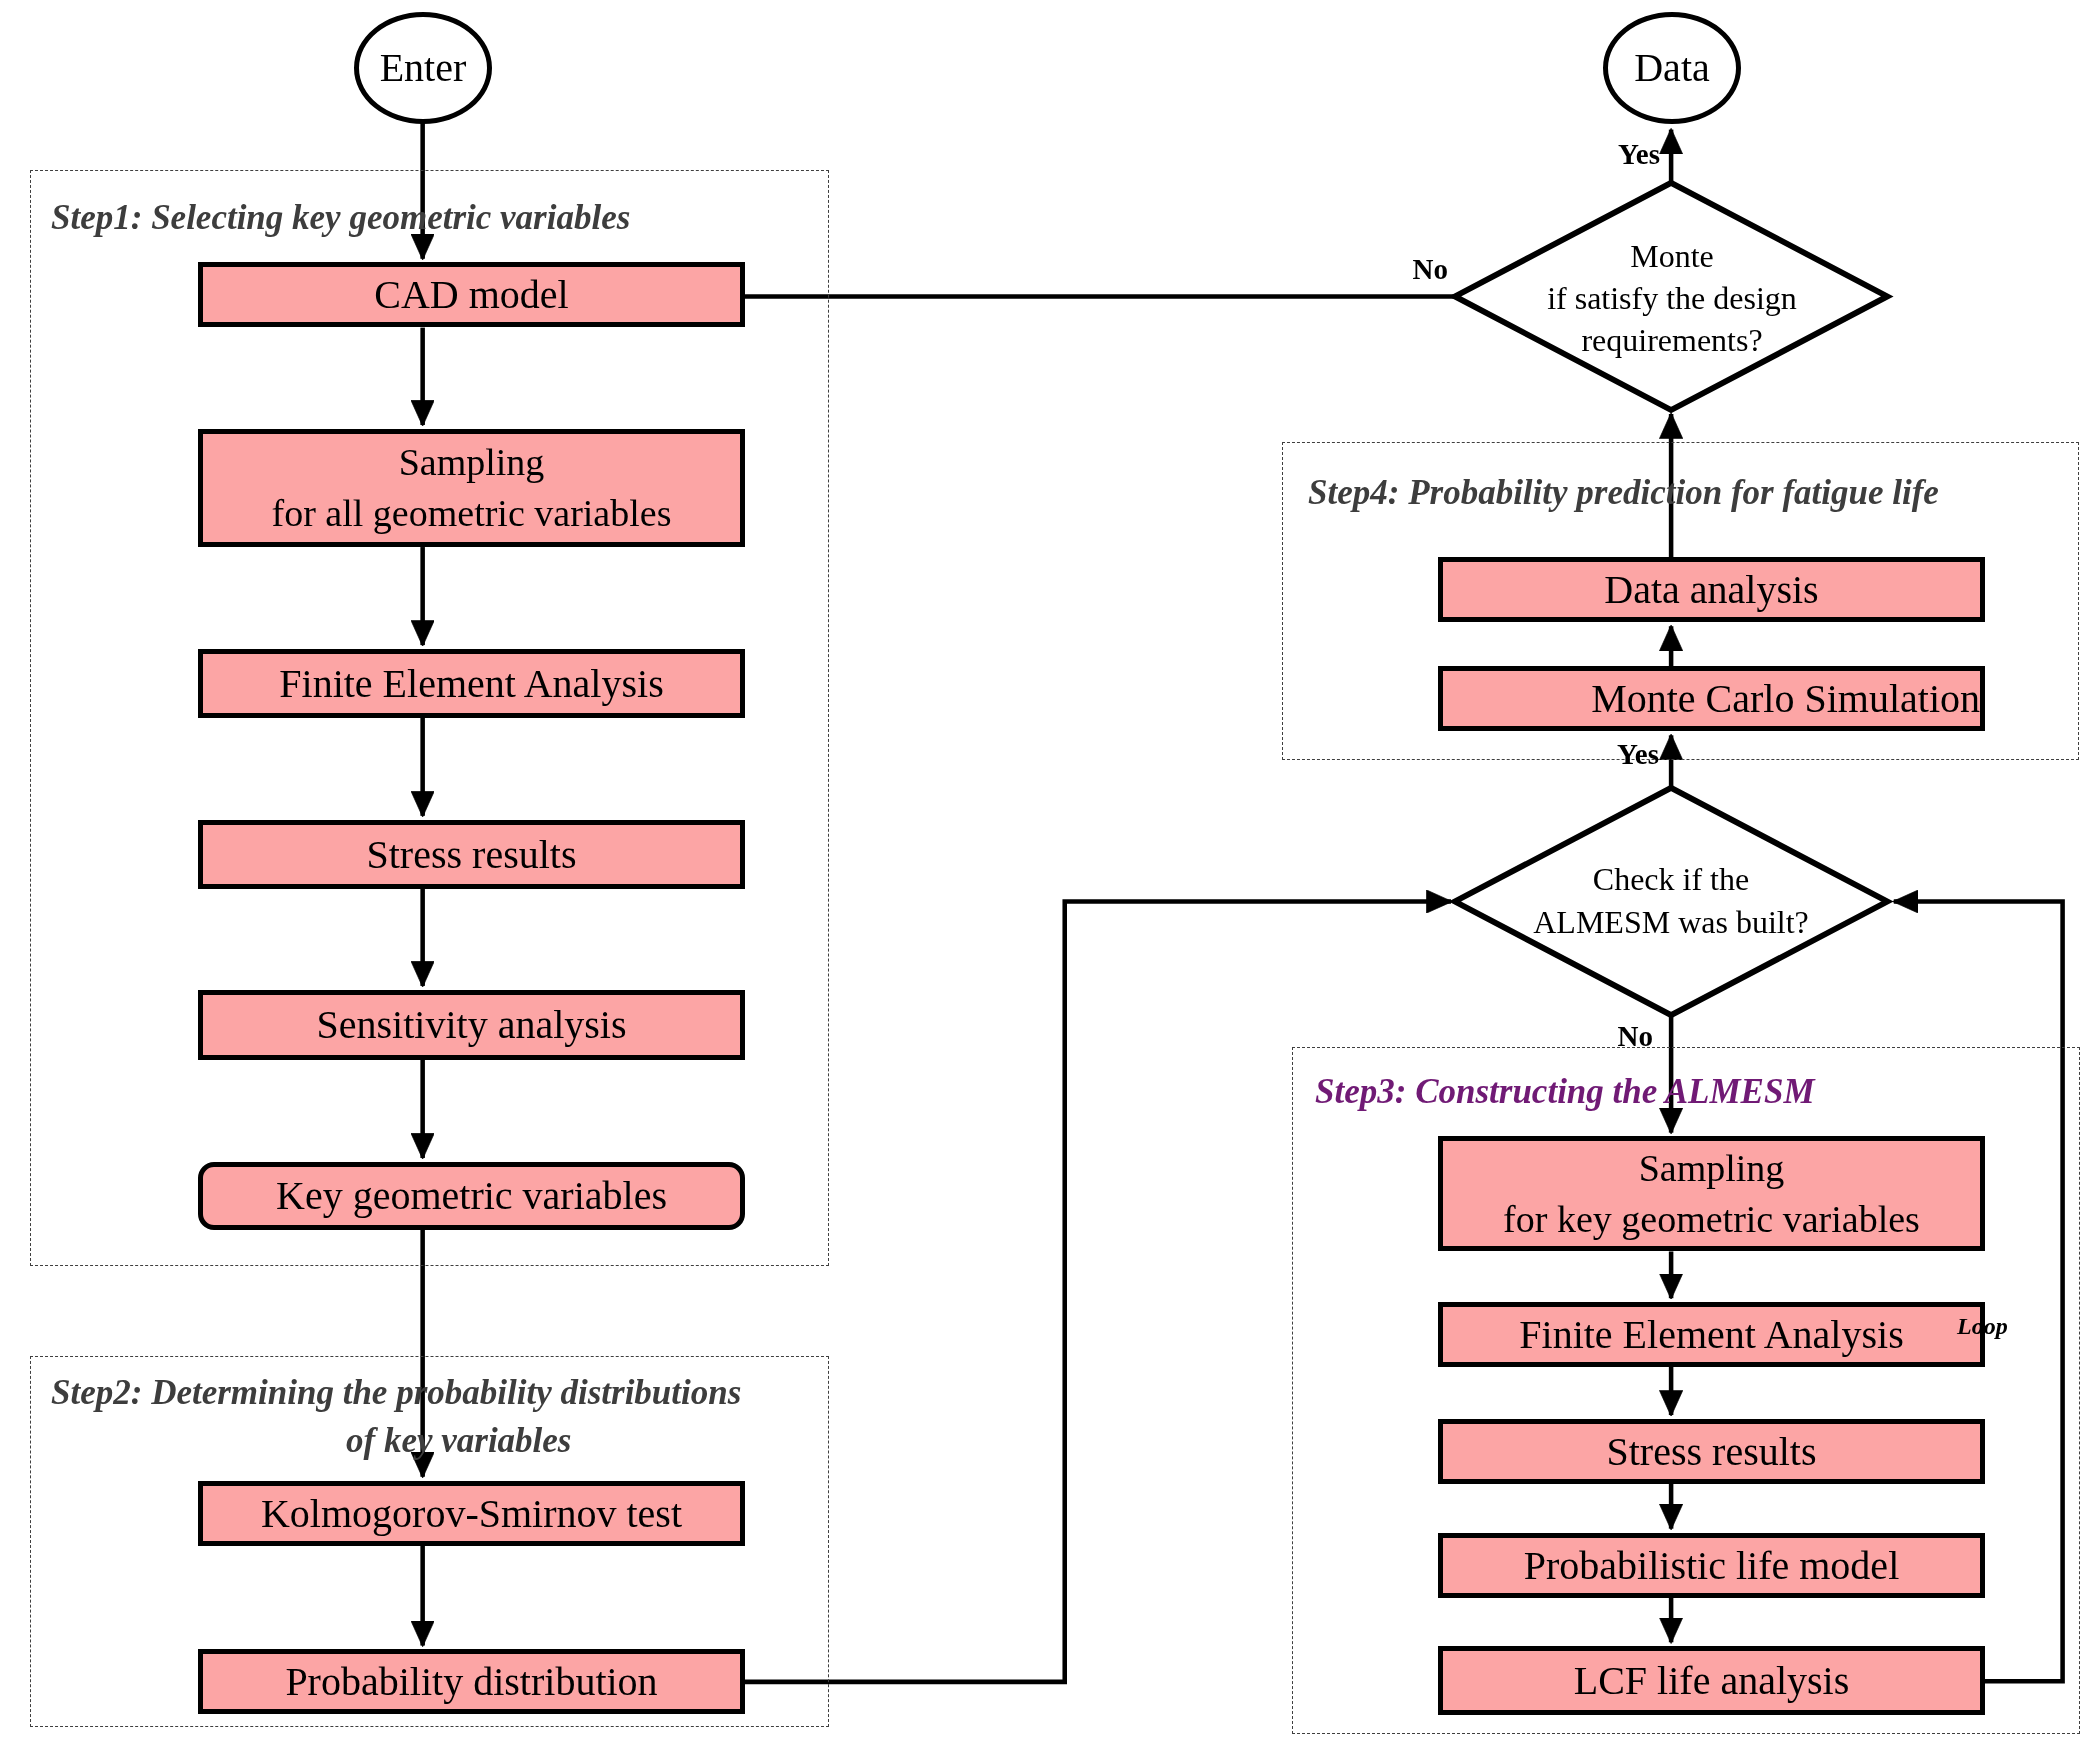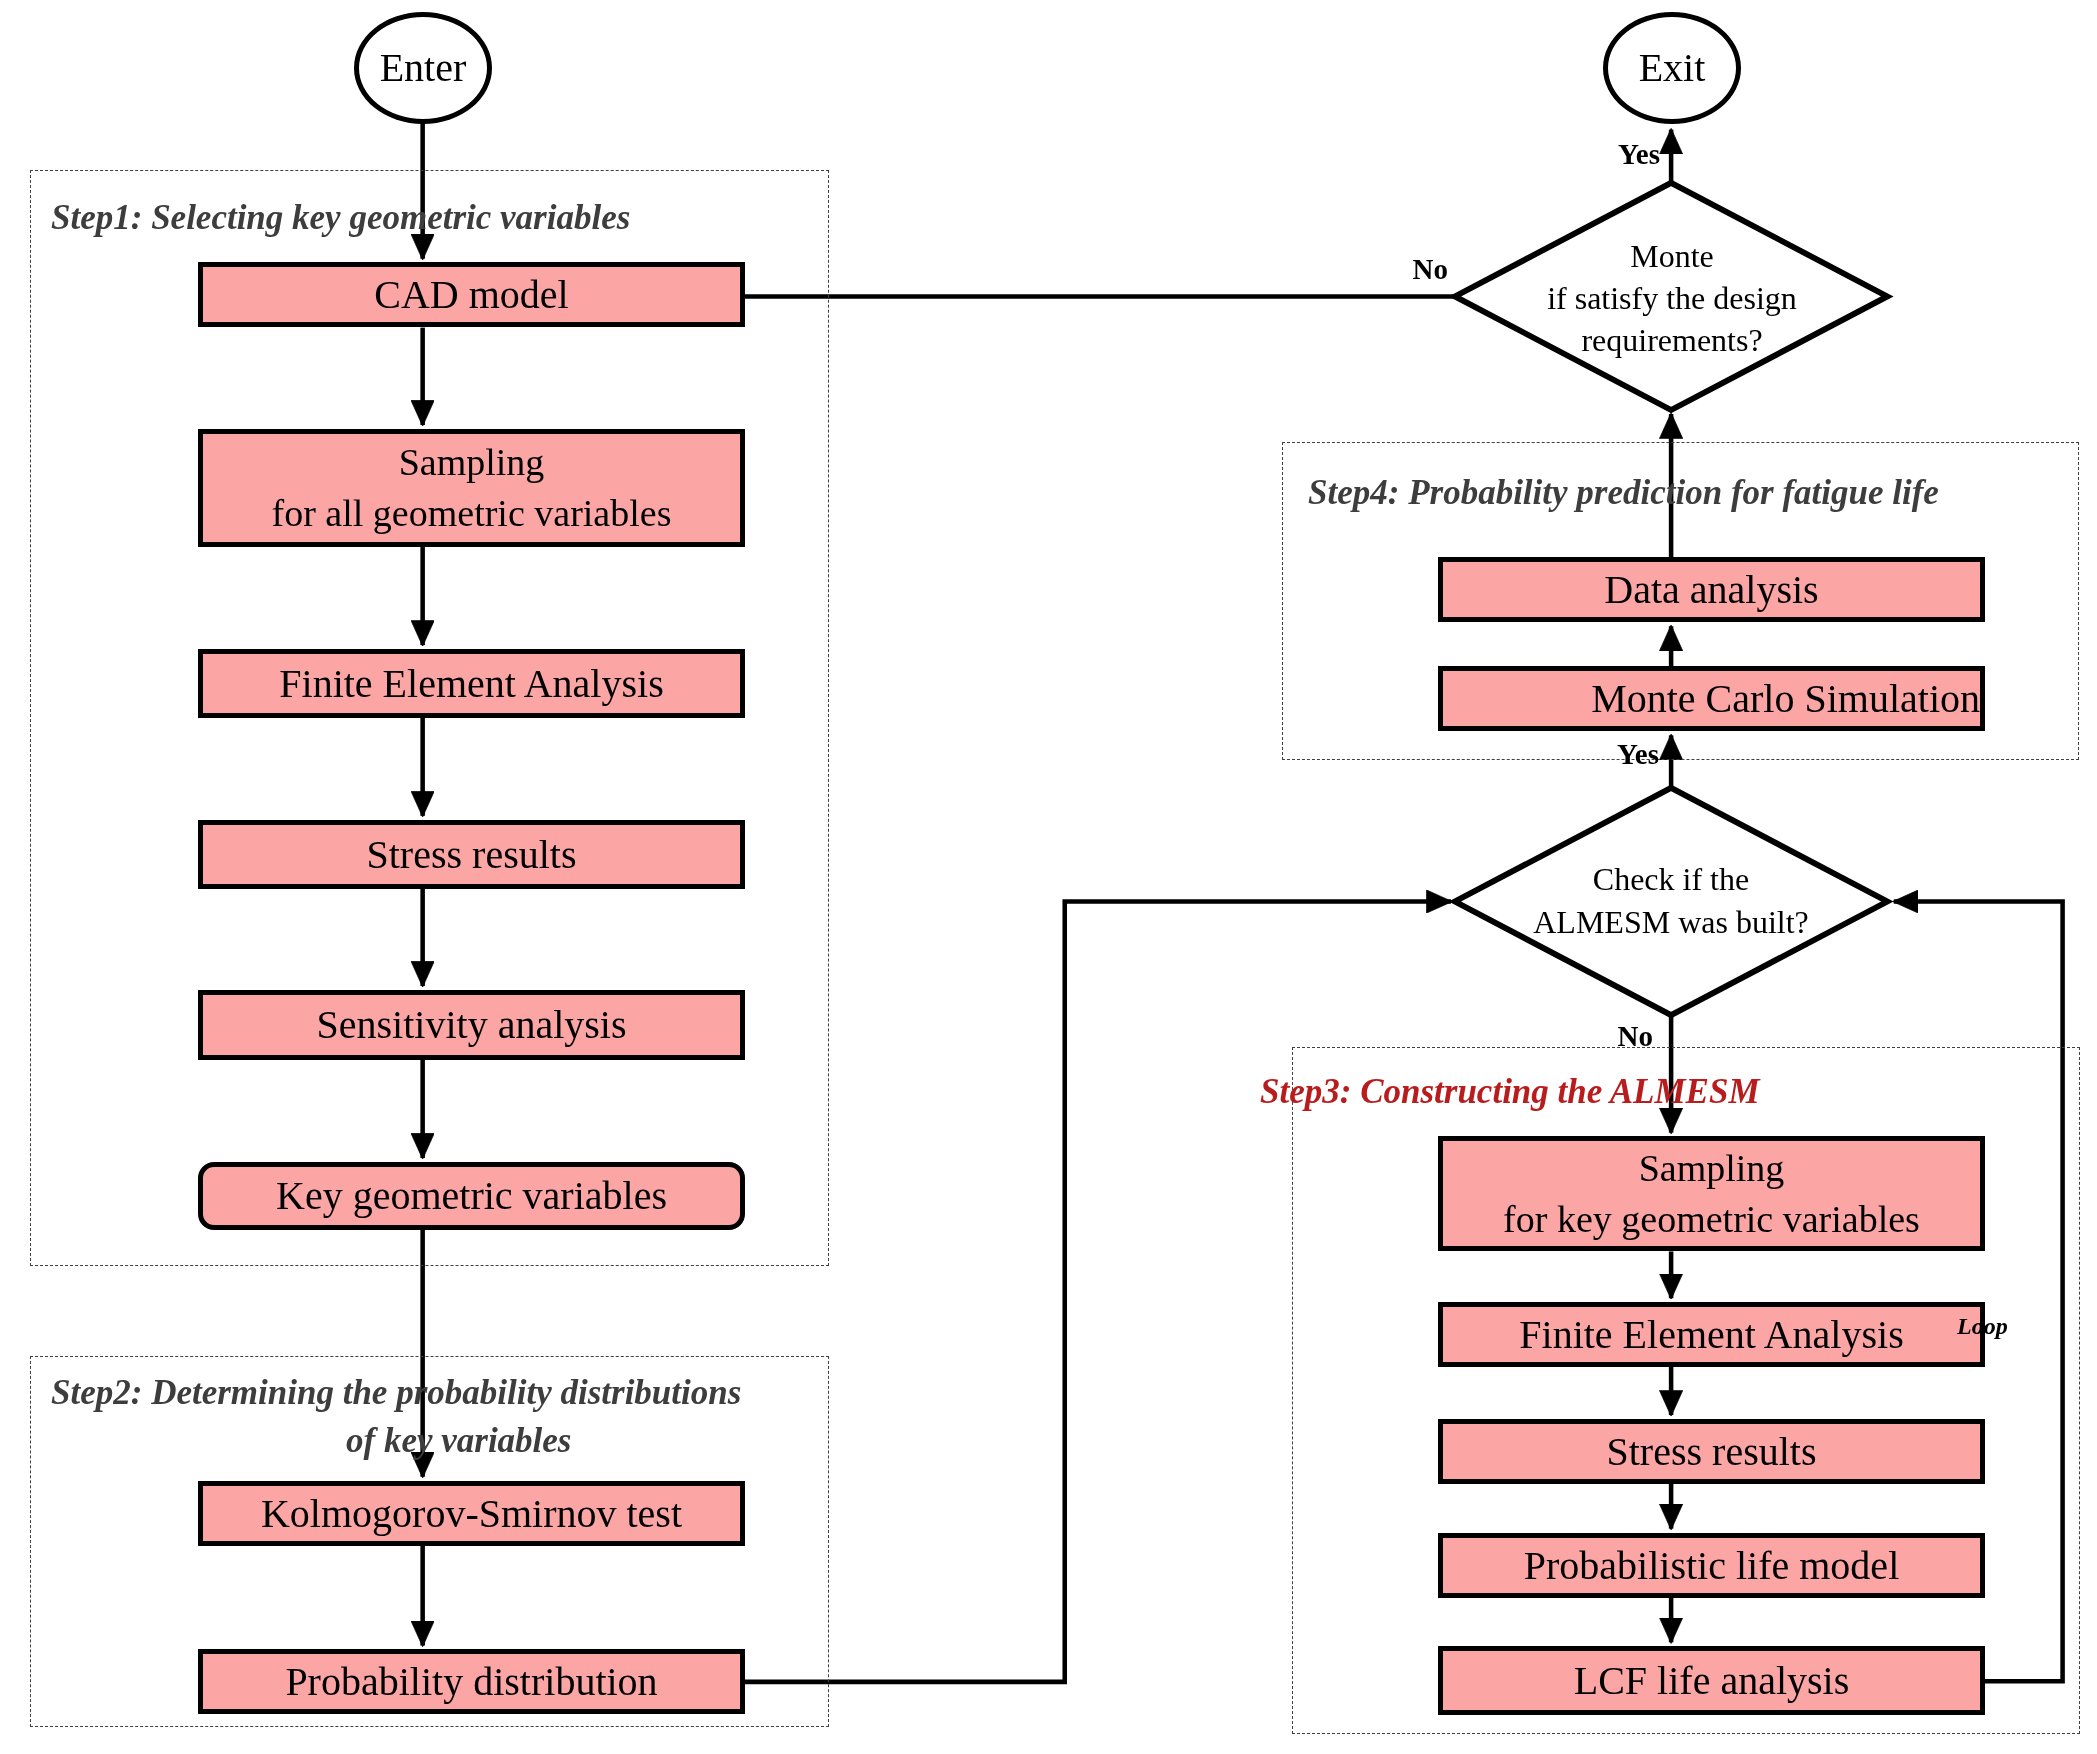--- a/index.html
+++ b/index.html
@@ -113,27 +113,27 @@
   <div class="stepbox" style="left:30px;top:1356px;width:799px;height:371px;"></div>
   <div class="stepbox" style="left:1282px;top:442px;width:797px;height:318px;"></div>
   <div class="stepbox" style="left:1292px;top:1047px;width:788px;height:687px;"></div>
 
   <div class="steptitle" style="left:51px;top:194px;">Step1: Selecting key geometric variables</div>
   <div class="steptitle" style="left:51px;top:1369px;">
     <div>Step2: Determining the probability distributions</div>
     <div style="padding-left:295px;">of key variables</div>
   </div>
   <div class="steptitle" style="left:1308px;top:469px;">Step4: Probability prediction for fatigue life</div>
-  <div class="steptitle" style="left:1260px;top:1068px;color:#b91c1c;font-family:Liberation Serif, serif;">Step3: Constructing  the ALMESM</div>
+  <div class="steptitle" style="left:1315px;top:1068px;color:#701a75;font-family:Liberation Serif, serif;">Step3: Constructing  the ALMESM</div>
 
   <div class="terminal" style="left:354px;top:11.7px;width:138px;height:112px;">
     <span>Enter</span>
   </div>
   <div class="terminal" style="left:1603px;top:11.7px;width:138px;height:112px;">
-    <span>Exit</span>
+    <span>Data</span>
   </div>
 
   <div class="node" style="left:155px;top:262px;width:547px;height:65px;">
     <span>CAD model</span>
   </div>
   <div class="node twoline" style="left:155px;top:429px;width:547px;height:118px;">
     <span>Sampling</span>
     <span>for all geometric variables</span>
   </div>
   <div class="node" style="left:155px;top:649px;width:547px;height:69px;">

